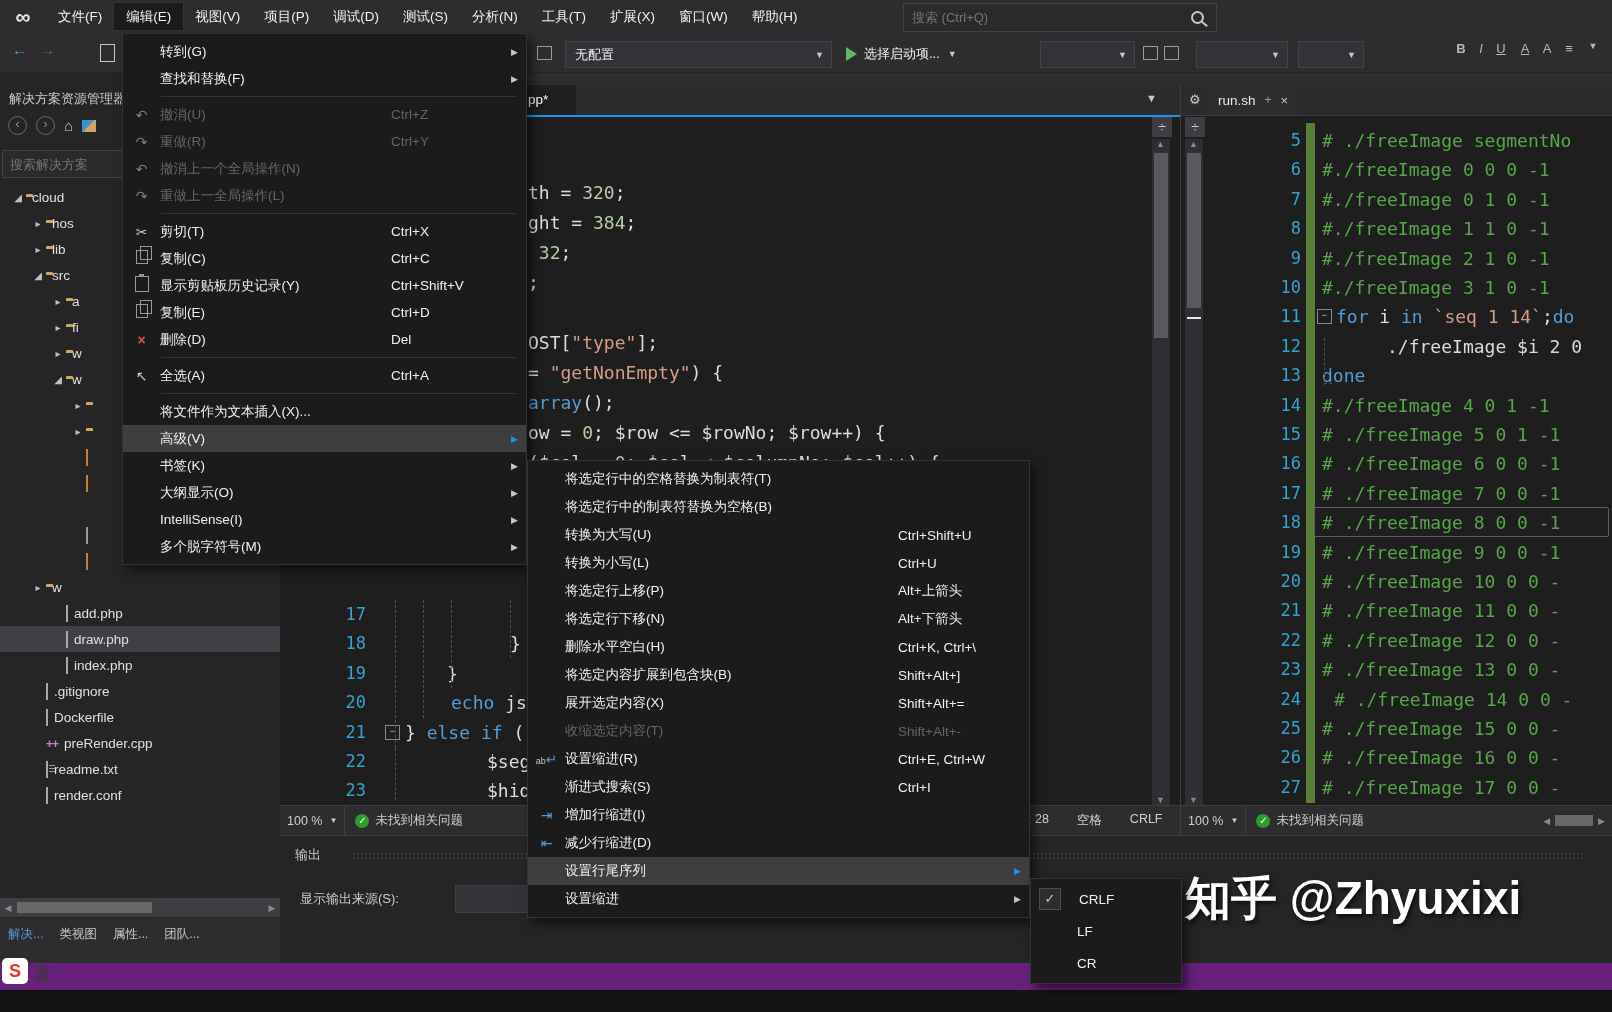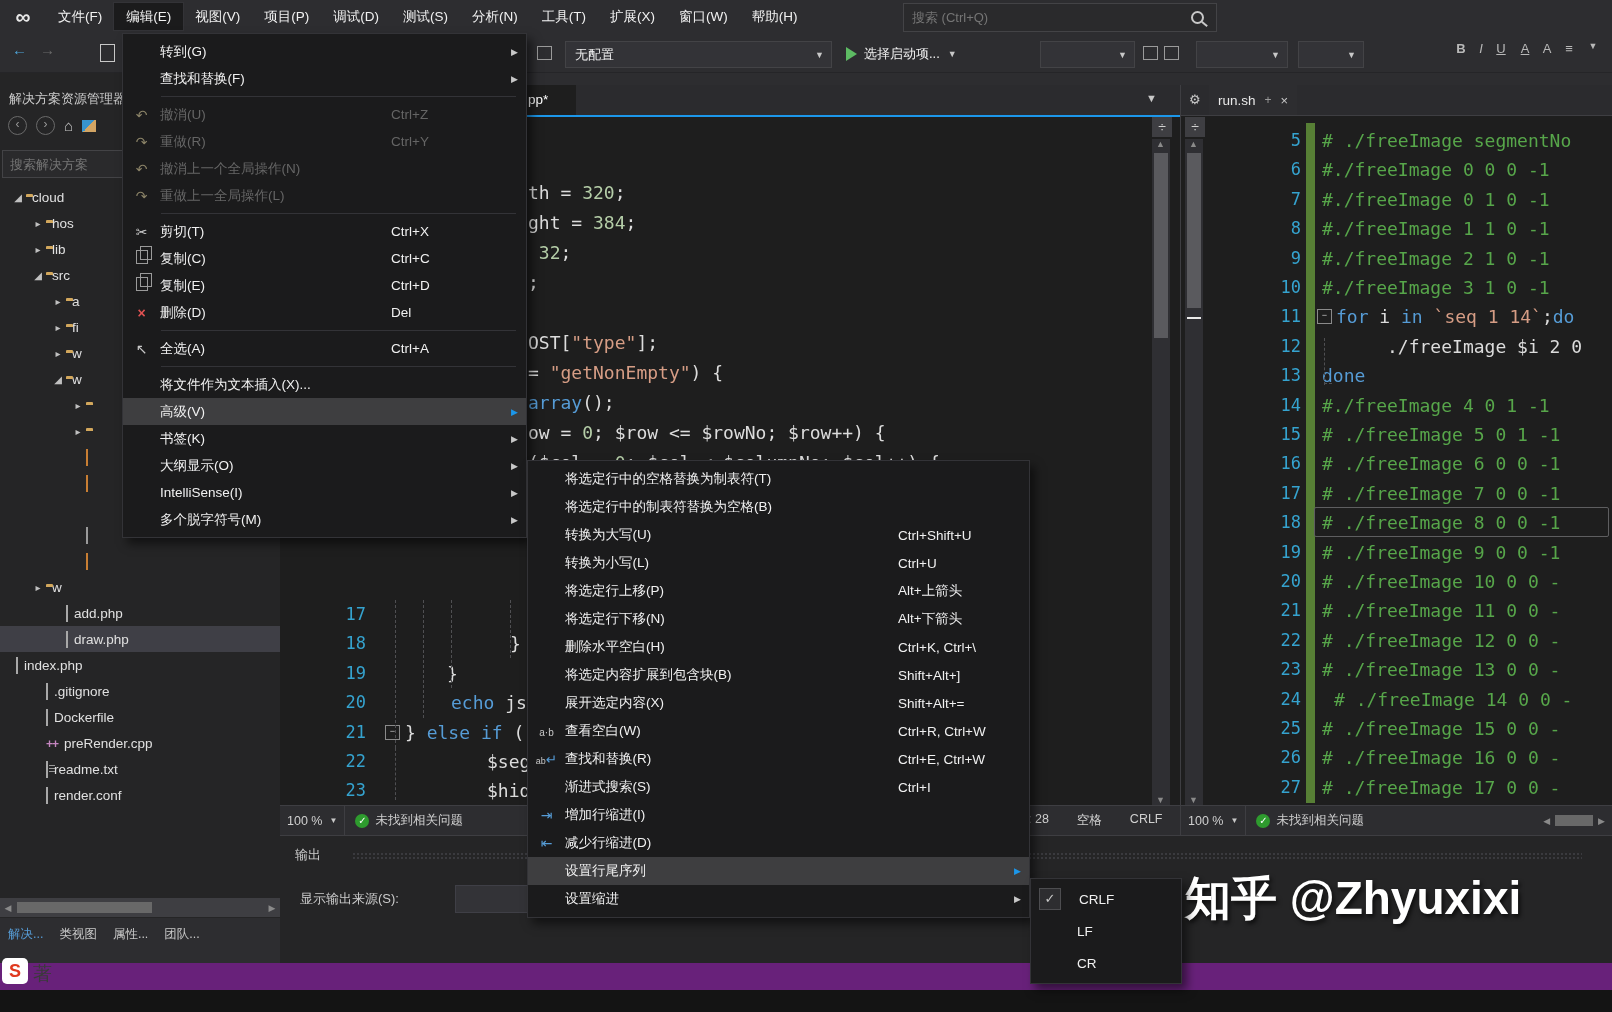--- a/index.html
+++ b/index.html
@@ -275,21 +275,21 @@
         <div class="trow" style="padding-left: 50px;">
           <div class="t-caret"></div>
           <div class="t-ico"><span class="tpage"></span></div>
           <div>add.php</div>
         </div>
         <div class="trow sel" style="padding-left: 50px;">
           <div class="t-caret"></div>
           <div class="t-ico"><span class="tpage"></span></div>
           <div>draw.php</div>
         </div>
-        <div class="trow" style="">
+        <div class="trow" style="padding-left: 50px;">
           <div class="t-caret"></div>
           <div class="t-ico"><span class="tpage"></span></div>
           <div>index.php</div>
         </div>
         <div class="trow" style="padding-left: 30px;">
           <div class="t-caret"></div>
           <div class="t-ico"><span class="tpage"></span></div>
           <div>.gitignore</div>
         </div>
         <div class="trow" style="padding-left: 30px;">
@@ -513,20 +513,25 @@
         <div class="mic"><span class="gi" style="color:#c8c8c8">✂</span></div>
         <div class="mil">剪切(T)</div>
         <div class="mis">Ctrl+X</div>
       </div>
       <div class="mi">
         <div class="mic"><span class="ic-copy"></span></div>
         <div class="mil">复制(C)</div>
         <div class="mis">Ctrl+C</div>
       </div>
       <div class="mi">
+        <div class="mic"><span class="ic-paste"></span></div>
+        <div class="mil">显示剪贴板历史记录(Y)</div>
+        <div class="mis">Ctrl+Shift+V</div>
+      </div>
+      <div class="mi">
         <div class="mic"><span class="ic-copy"></span></div>
         <div class="mil">复制(E)</div>
         <div class="mis">Ctrl+D</div>
       </div>
       <div class="mi">
         <div class="mic"><span class="gi" style="color:#e05252;font-weight:bold">×</span></div>
         <div class="mil">删除(D)</div>
         <div class="mis">Del</div>
       </div>
       <div class="msep"></div>
@@ -603,28 +608,28 @@
       <div class="mi">
         <div class="mic"></div>
         <div class="mil">将选定内容扩展到包含块(B)</div>
         <div class="mis">Shift+Alt+]</div>
       </div>
       <div class="mi">
         <div class="mic"></div>
         <div class="mil">展开选定内容(X)</div>
         <div class="mis">Shift+Alt+=</div>
       </div>
-      <div class="mi">
-        <div class="mic"><span style="color:#c8c8c8;font-size:10px">a·b</span></div>
-        <div class="mil">查看空白(W)</div>
-        <div class="mis">Ctrl+R, Ctrl+W</div>
+      <div class="mi dis">
+        <div class="mic"></div>
+        <div class="mil">收缩选定内容(T)</div>
+        <div class="mis">Shift+Alt+-</div>
       </div>
       <div class="mi">
         <div class="mic"><span style="font-size:9px;color:#c8c8c8">ab</span><span style="color:#569cd6">↵</span></div>
-        <div class="mil">查找和替换(R)</div>
+        <div class="mil">设置缩进(R)</div>
         <div class="mis">Ctrl+E, Ctrl+W</div>
       </div>
       <div class="mi">
         <div class="mic"></div>
         <div class="mil">渐进式搜索(S)</div>
         <div class="mis">Ctrl+I</div>
       </div>
       <div class="mi">
         <div class="mic"><span class="gi" style="color:#569cd6">⇥</span></div>
         <div class="mil">增加行缩进(I)</div>

